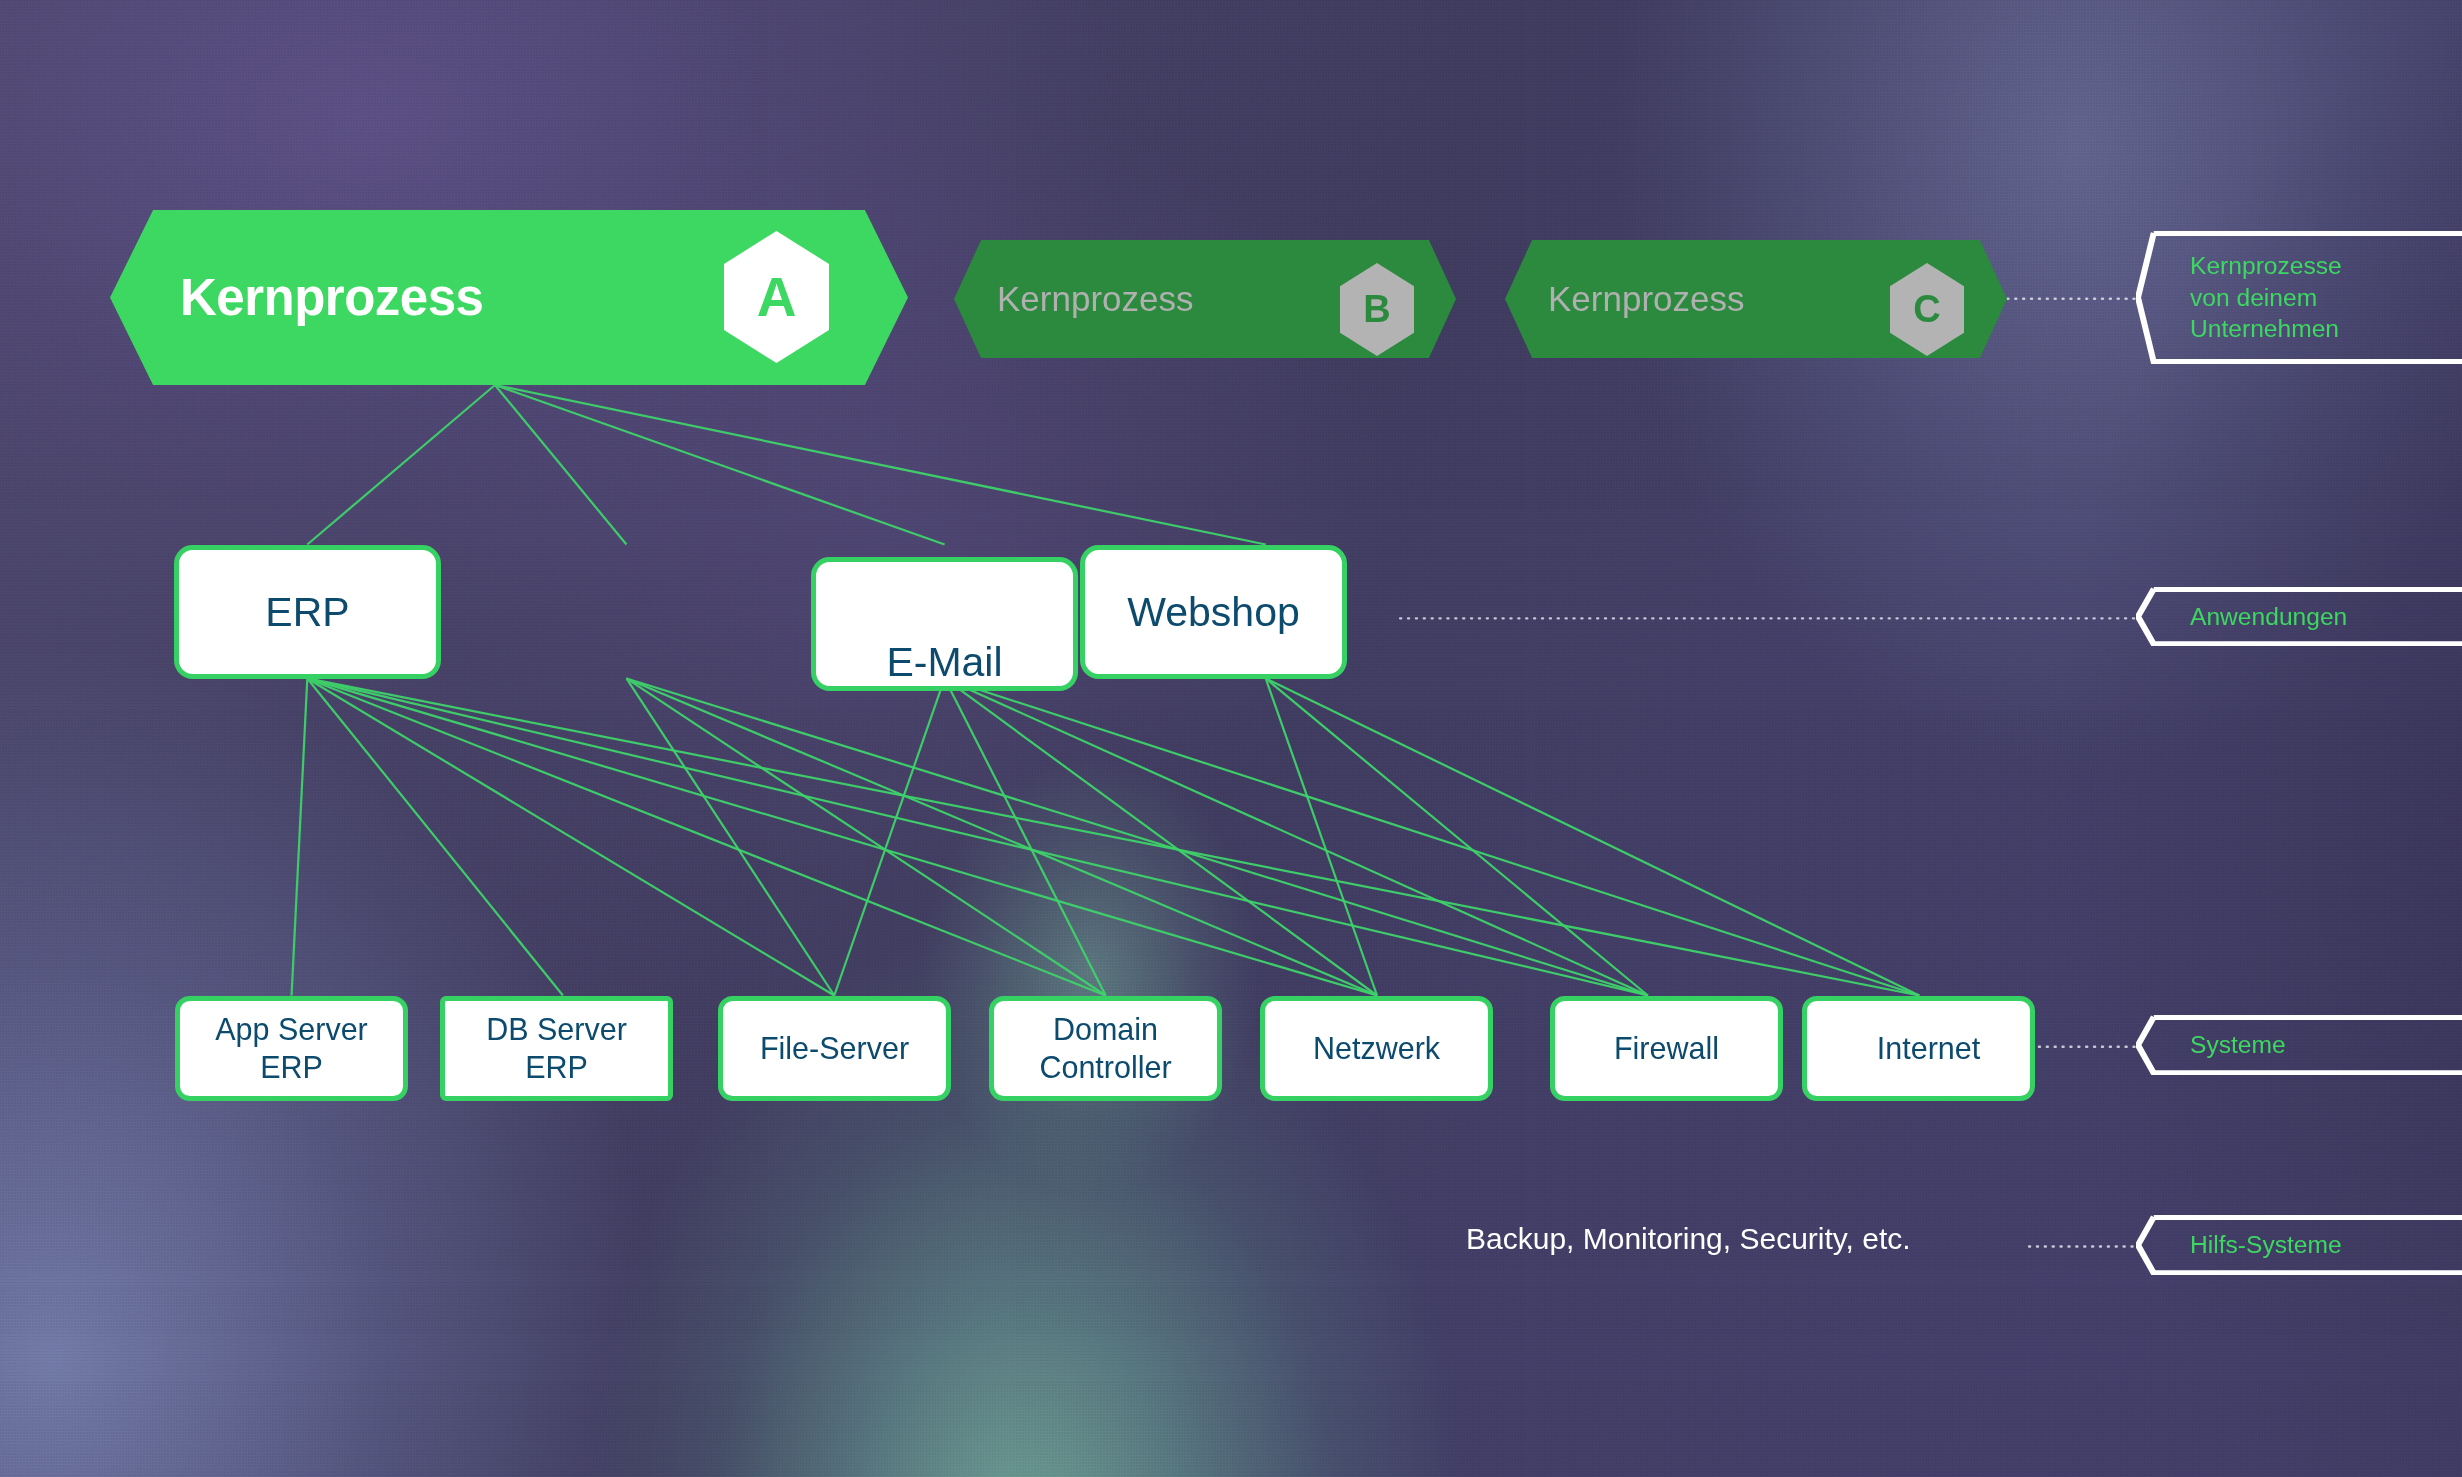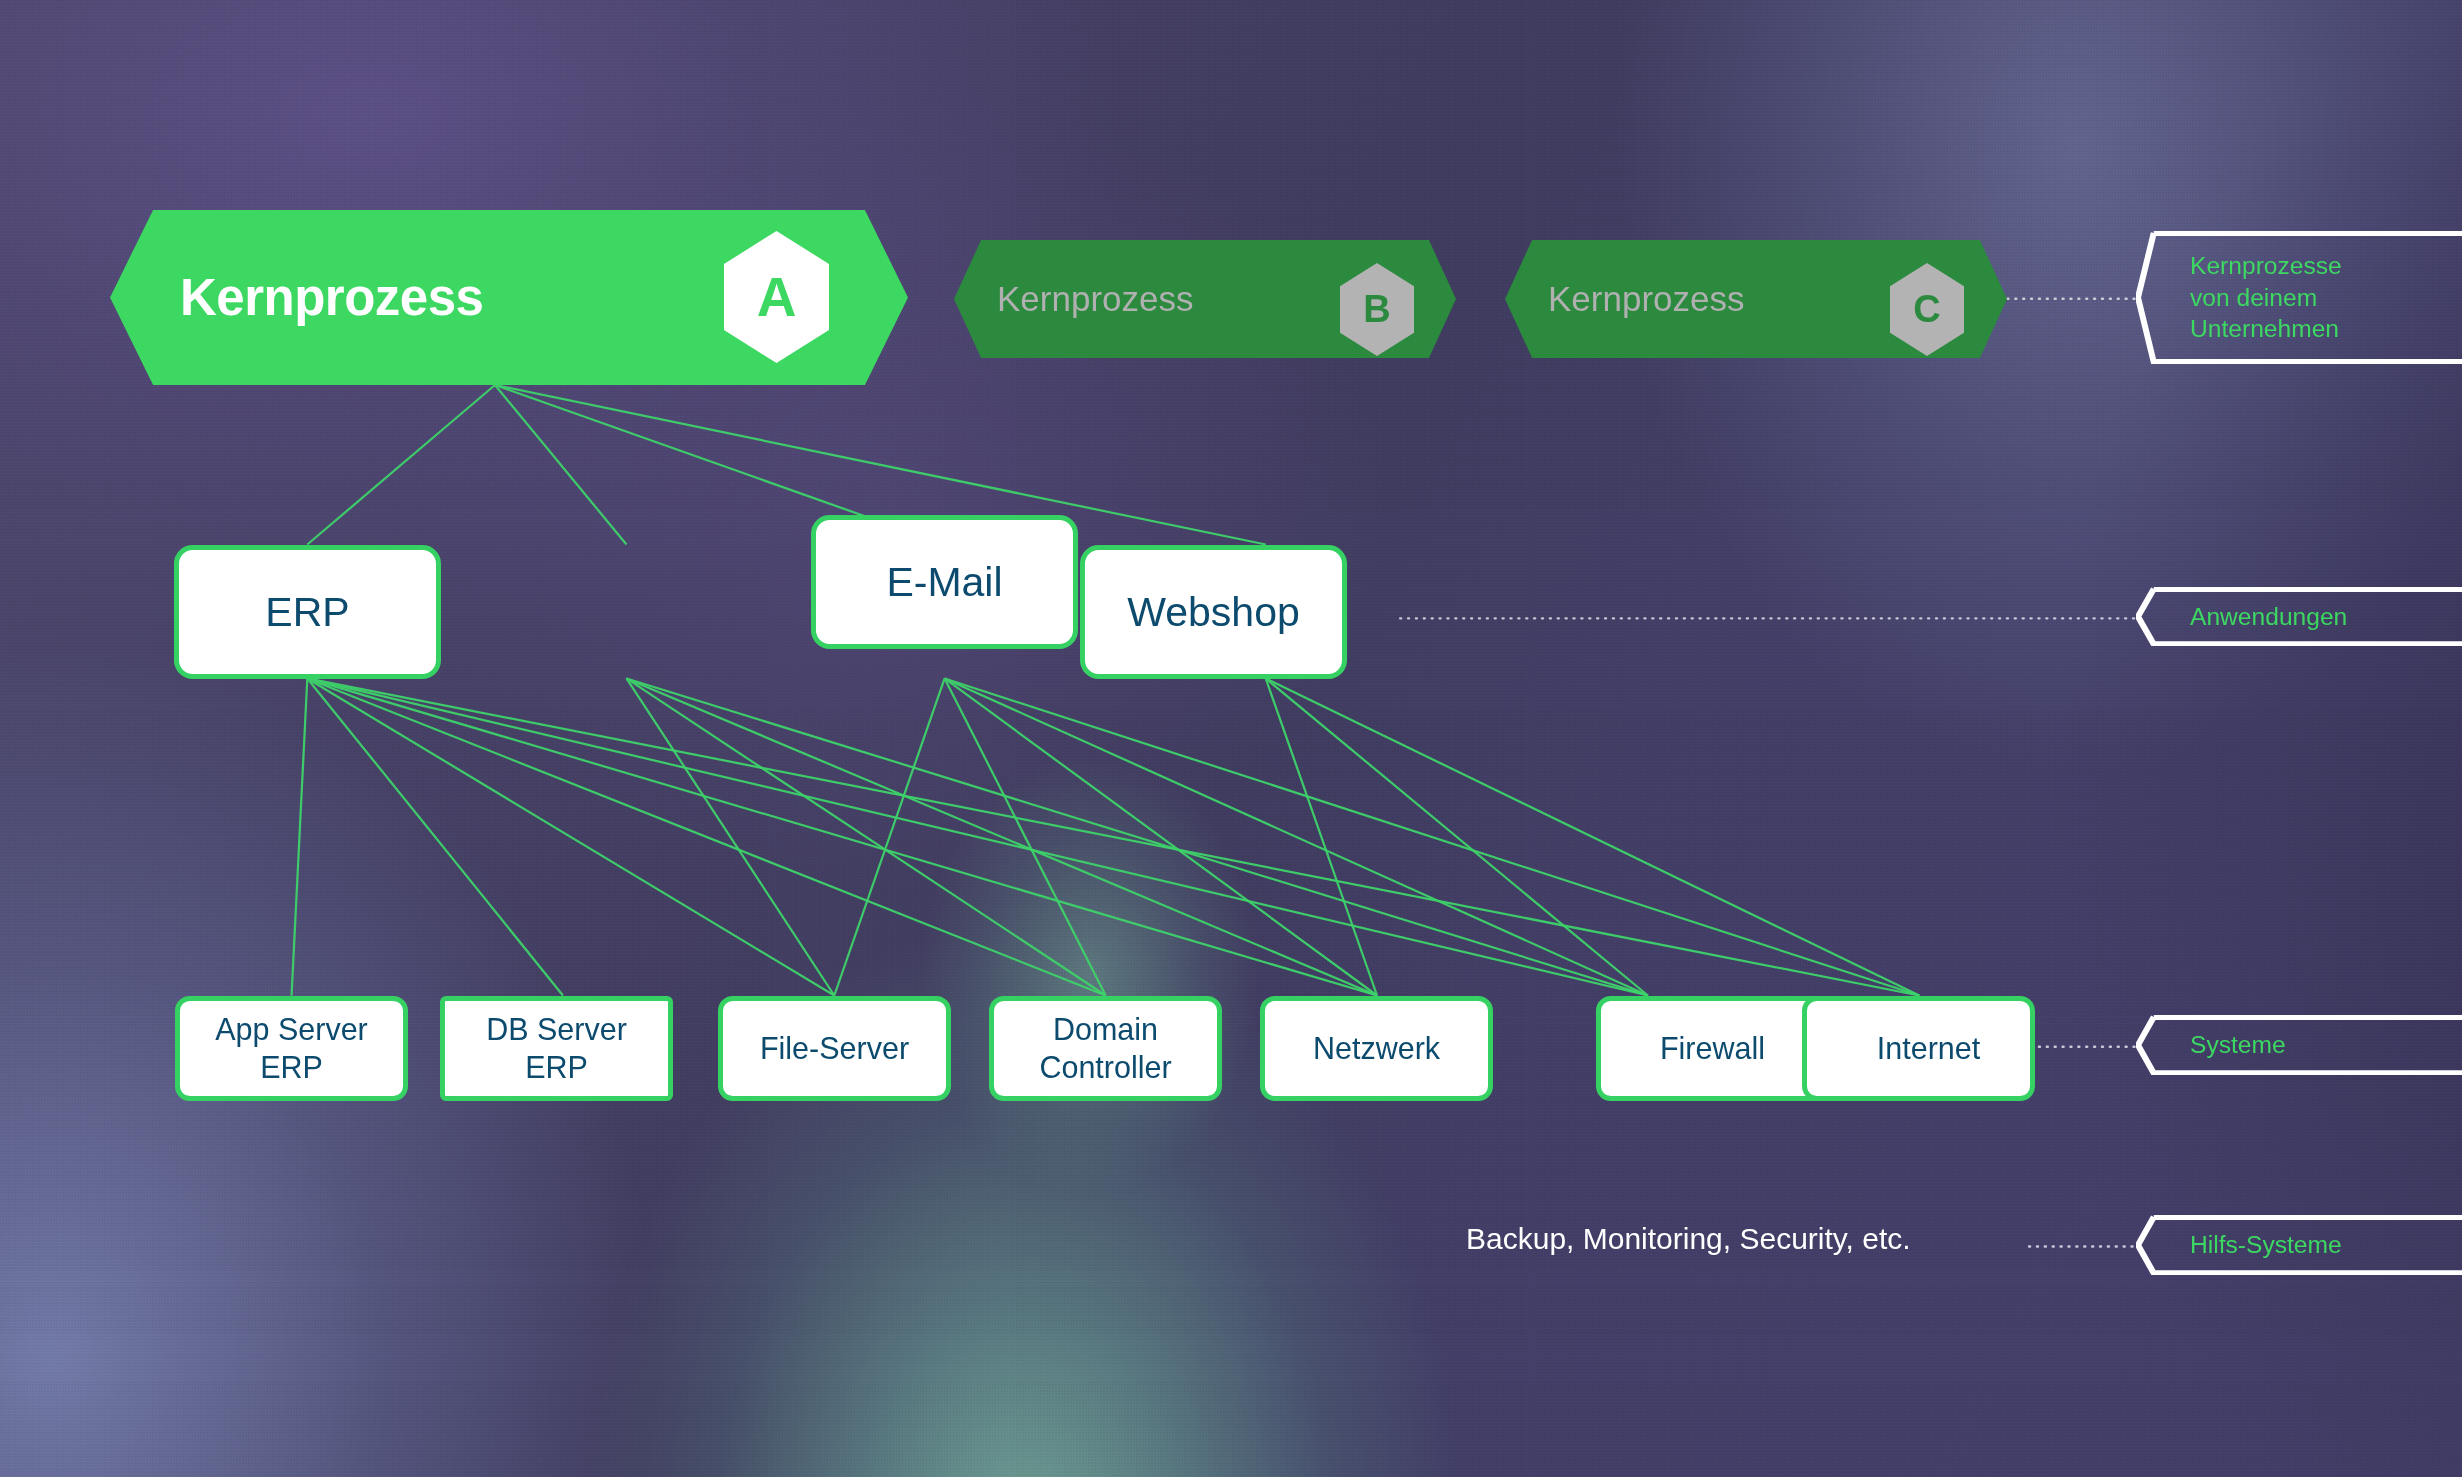--- a/index.html
+++ b/index.html
@@ -298,21 +298,21 @@
   <div class="kp kp-c">
     <span class="kp-label">Kernprozess</span>
   </div>
   <div class="hex-badge hex-c">
     <span>C</span>
   </div>
 
   <div class="node node-app" style="left:174px;  top:545px;">
     <span>ERP</span>
   </div>
-  <div class="node node-app" style="left:811px; top:515px;">
+  <div class="node node-app" style="left:811px; top:557px;align-items:flex-end;">
     <span>E-Mail</span>
   </div>
   <div class="node node-app" style="left:1080px; top:545px;">
     <span>Webshop</span>
   </div>
 
   <div class="node node-sys" style="left:175px;  top:996px;">
     <span class="sysline" style="white-space: pre-line;">App Server
 ERP</span>
   </div>
@@ -323,21 +323,21 @@
   <div class="node node-sys" style="left:718px; top:996px;">
     <span class="sysline" style="white-space: pre-line;">File-Server</span>
   </div>
   <div class="node node-sys" style="left:989px; top:996px;">
     <span class="sysline" style="white-space: pre-line;">Domain
 Controller</span>
   </div>
   <div class="node node-sys" style="left:1260px; top:996px;">
     <span class="sysline" style="white-space: pre-line;">Netzwerk</span>
   </div>
-  <div class="node node-sys" style="left:1596px; top:996px;">
+  <div class="node node-sys" style="left:1550px; top:996px;">
     <span class="sysline" style="white-space: pre-line;">Firewall</span>
   </div>
   <div class="node node-sys" style="left:1802px; top:996px;padding-left:20px;">
     <span class="sysline" style="white-space: pre-line;">Internet</span>
   </div>
 
   <div class="helper-text">Backup, Monitoring, Security, etc.</div>
 
   <div class="callout callout-kp">
     <svg class="cframe" viewBox="0 0 700 270" preserveAspectRatio="none">

